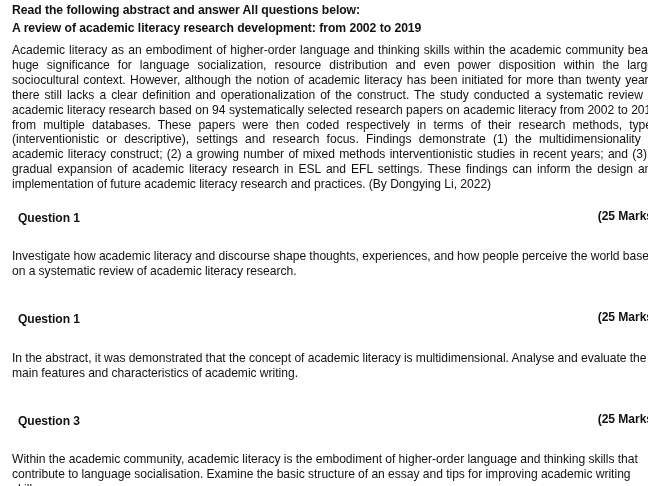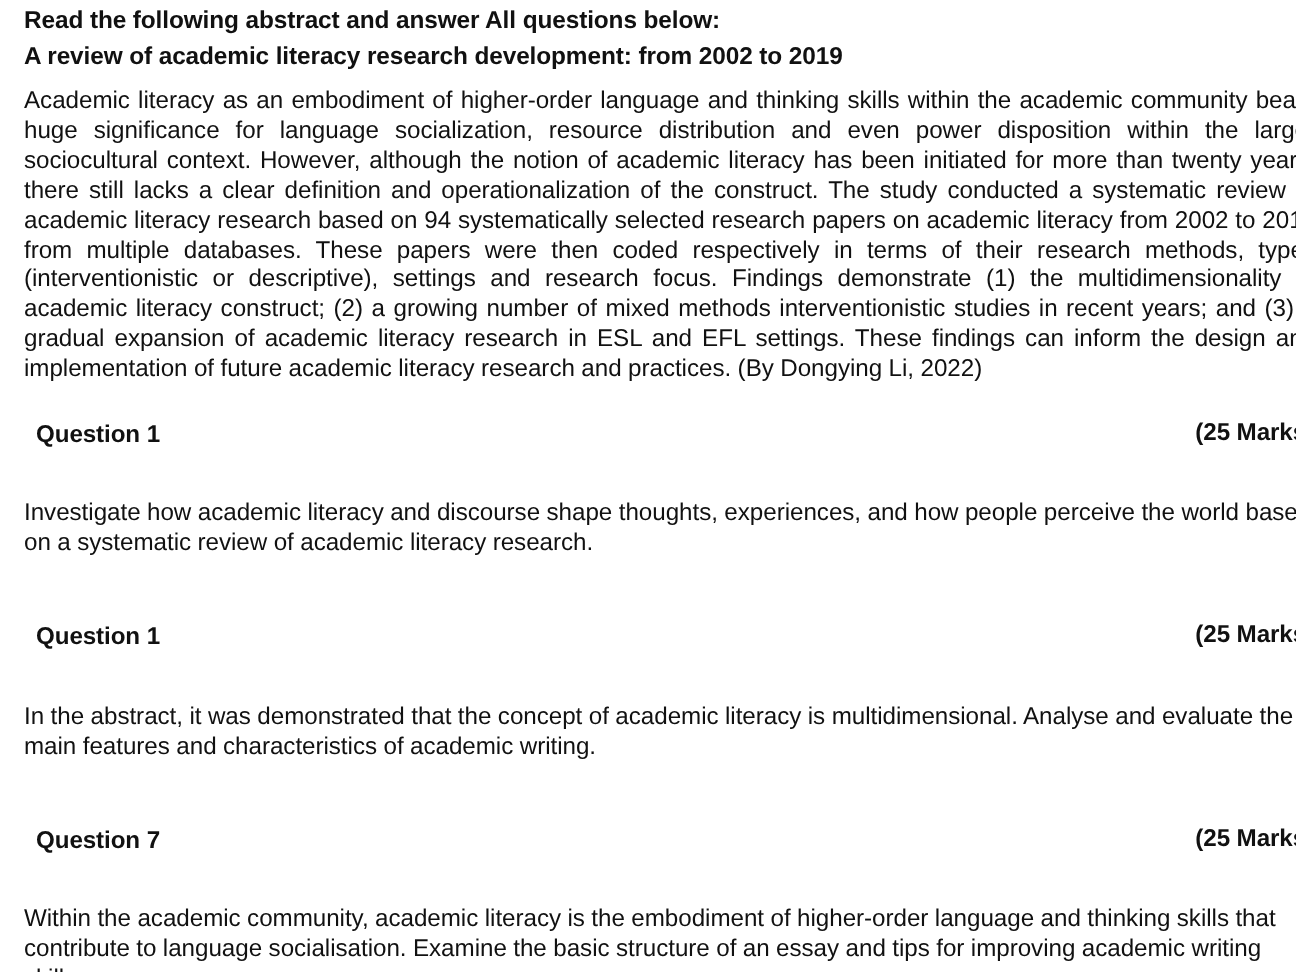--- a/index.html
+++ b/index.html
@@ -129,21 +129,21 @@
         <span class="q-marks">(25 Marks)</span>
       </div>
       <div class="gap-2"></div>
       <p class="q-body">In the abstract, it was demonstrated that the concept of academic literacy is multidimensional. Analyse and evaluate the main features and characteristics of academic writing.</p>
     </div>
 
     <div class="sp-2"></div>
 
     <div class="q-block">
       <div class="q-head">
-        <span class="q-title">Question 7</span>
+        <span class="q-title">Question 3</span>
         <span class="q-marks">(25 Marks)</span>
       </div>
       <div class="gap-3"></div>
       <p class="q-body">Within the academic community, academic literacy is the embodiment of higher-order language and thinking skills that contribute to language socialisation. Examine the basic structure of an essay and tips for improving academic writing skills.</p>
     </div>
 
   </div>
 </div>
 
 </body></html>

